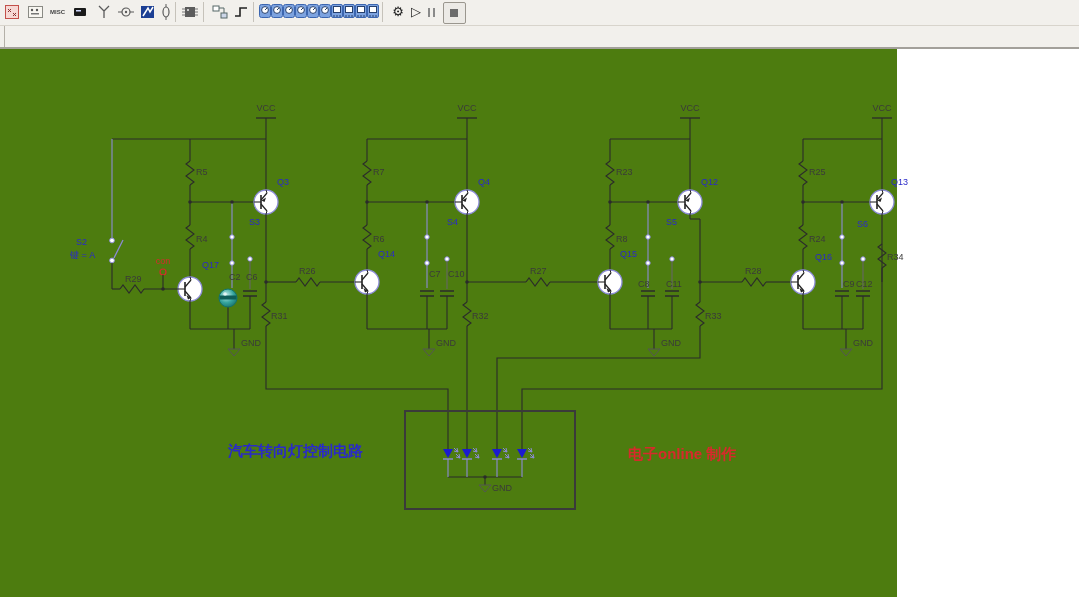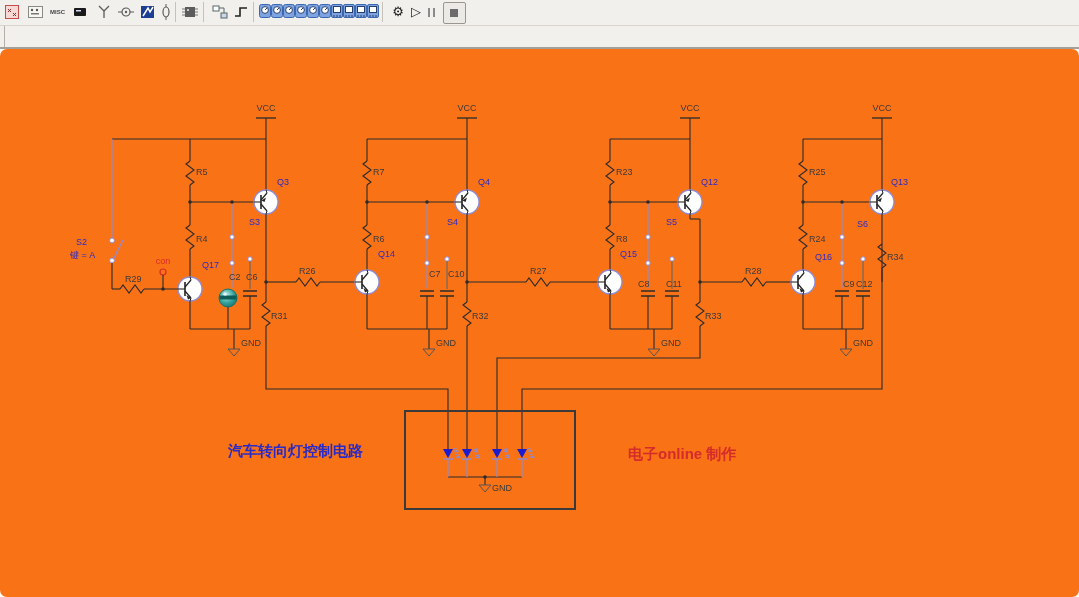--- a/index.html
+++ b/index.html
@@ -4,21 +4,21 @@
 <style>
   html,body{margin:0;padding:0;width:1079px;height:597px;overflow:hidden;
     font-family:"Liberation Sans",sans-serif;background:#fff;}
   .toolbar{position:absolute;top:0;left:0;width:1079px;height:25px;
     background:#f2f0ec;border-bottom:1px solid #d8d4cc;}
   .tbi{position:absolute;top:3px;width:18px;height:18px;cursor:pointer;}
   .tbsep{position:absolute;top:2px;width:1px;height:20px;background:#c6c2ba;}
   .strip{position:absolute;top:26px;left:0;width:1079px;height:21px;background:#f2f0ec;}
   .strip-vline{position:absolute;top:0;left:4px;width:1px;height:21px;background:#b4b0a8;}
   .divider{position:absolute;top:47px;left:0;width:1079px;height:2px;background:#a3a09a;}
-  .canvas-wrap{position:absolute;top:49px;left:0;width:1079px;height:548px;background:#f97316;border-radius:7px;}
+  .canvas-wrap{position:absolute;top:49px;left:0;width:897px;height:548px;background:#4d7c0f;}
   .inst{width:12px;height:16px;}
   .simtext{font-size:13px;color:#222;line-height:18px;text-align:center;}
   .stopbtn{position:absolute;top:2px;width:21px;height:20px;background:#eceae6;
     border:1px solid #9a968e;border-radius:2px;cursor:pointer;}
   .stopbtn div{position:absolute;left:6px;top:6px;width:8px;height:8px;background:#6c6c6c;}
   .pausebar{position:absolute;top:5px;width:2px;height:9px;background:#8a8a8a;}
   
   text{font-family:"Liberation Sans",sans-serif;}
   .t{font-size:9px;fill:#3a3a3a;}
   .tb{font-size:9px;fill:#2a2ac8;}

